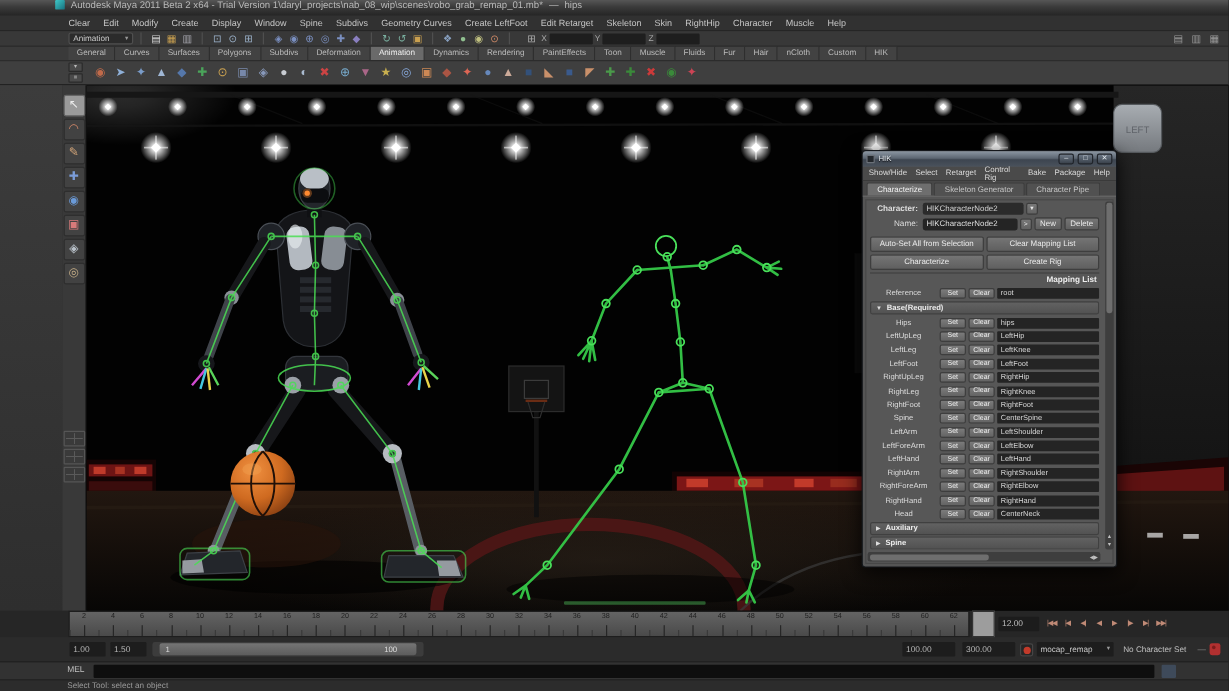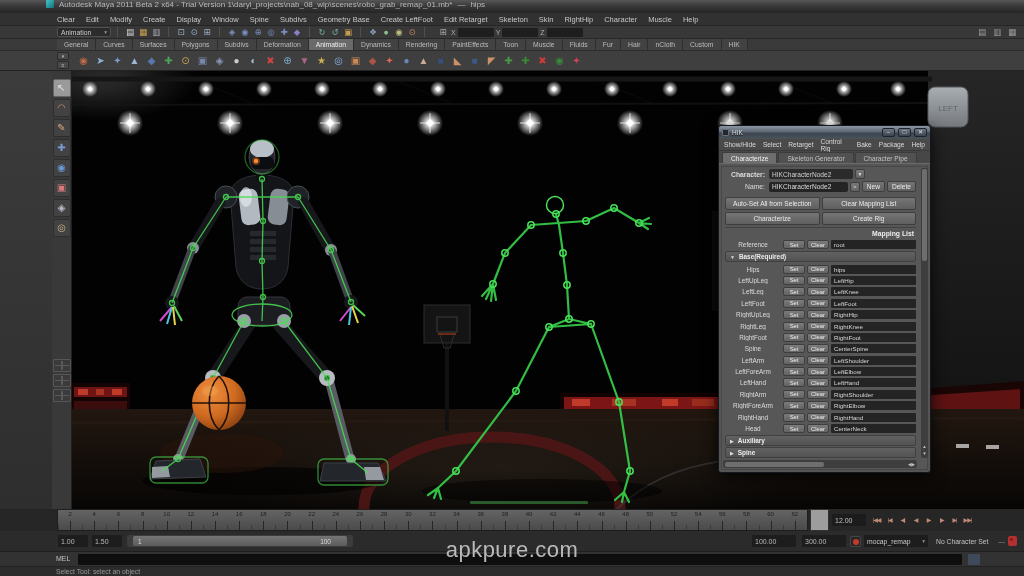--- a/index.html
+++ b/index.html
@@ -159,21 +159,21 @@
   <div class="menubar">
 
   <span class="menu-item">Clear</span>
       <span class="menu-item">Edit</span>
       <span class="menu-item">Modify</span>
       <span class="menu-item">Create</span>
       <span class="menu-item">Display</span>
       <span class="menu-item">Window</span>
       <span class="menu-item">Spine</span>
       <span class="menu-item">Subdivs</span>
-      <span class="menu-item">Geometry Base</span>
+      <span class="menu-item">Geometry Curves</span>
       <span class="menu-item">Create LeftFoot</span>
       <span class="menu-item">Edit Retarget</span>
       <span class="menu-item">Skeleton</span>
       <span class="menu-item">Skin</span>
       <span class="menu-item">RightHip</span>
       <span class="menu-item">Character</span>
       <span class="menu-item">Muscle</span>
       <span class="menu-item">Help</span>
     </div>
 
@@ -866,15 +866,14 @@
   <div class="melrow">
     <span class="mel-label">MEL</span>
     <input class="mel-input" style="">
     <span class="mel-icon"></span>
   </div>
 
   <div class="helprow">
     <span class="help-text">Select Tool: select an object</span>
   </div>
 
-  <div class="watermark">apkpure.com</div>
 
 </div>
 
 </body></html>

